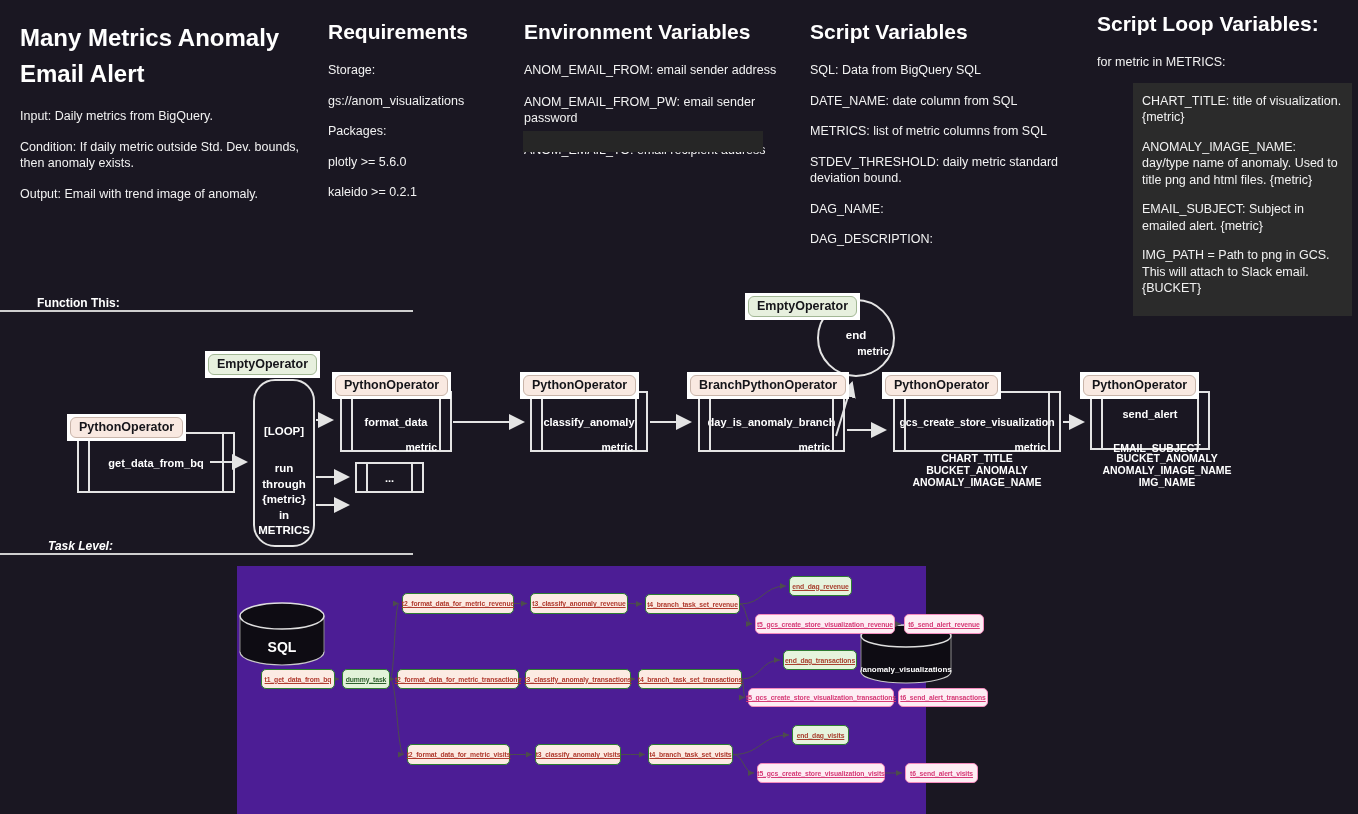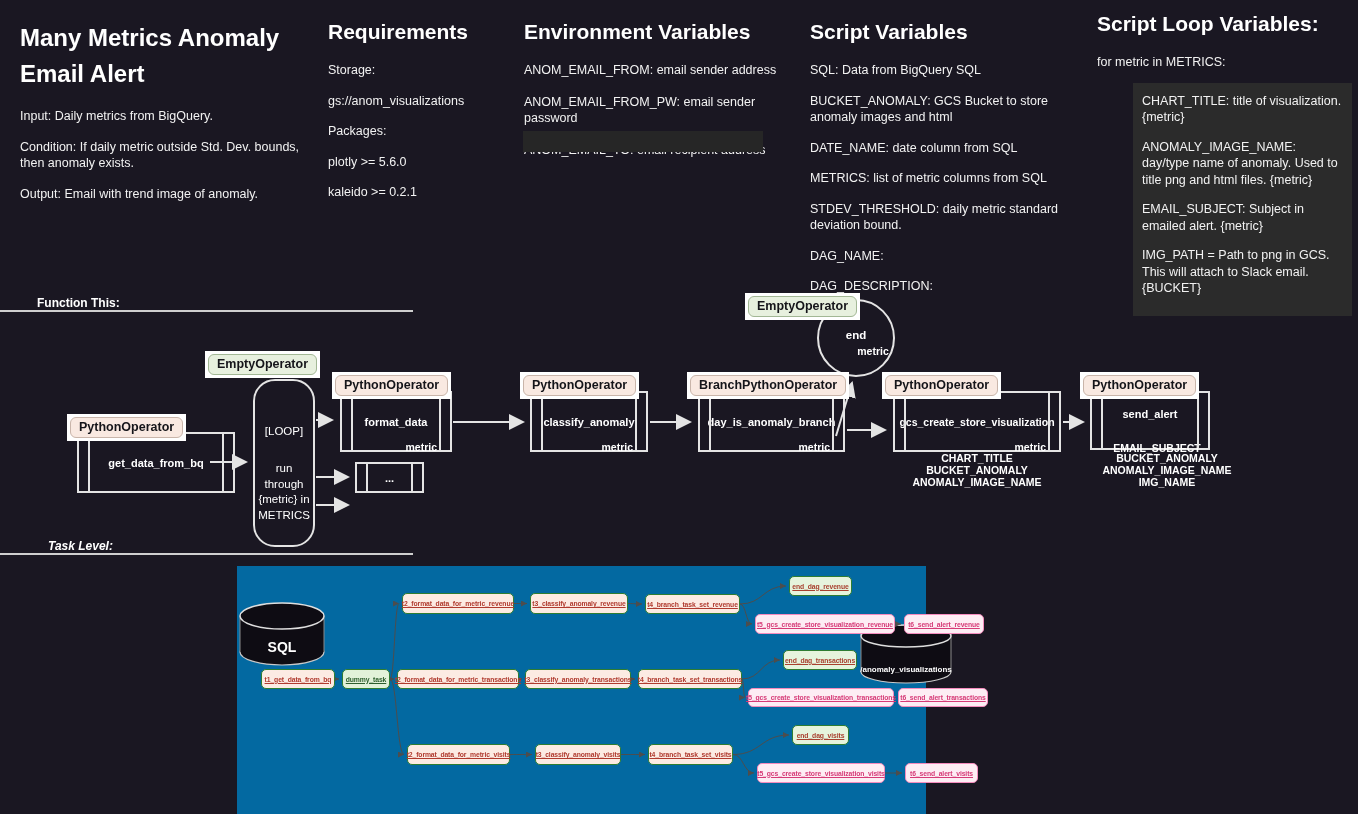--- a/index.html
+++ b/index.html
@@ -36,35 +36,35 @@
     color:#fff; font-size:11px; font-weight:bold; text-align:center;
   }
   .fl-box .lbl { display:flex; align-items:center; justify-content:center; height:100%; padding:0 14px; }
   .fl-box::before, .fl-box::after {
     content:""; position:absolute; top:0; bottom:0; width:2px; background:#e4e4e4;
   }
   .fl-box::before { left:9px; } .fl-box::after { right:9px; }
   .sub-metric { position:absolute; bottom:-3px; right:13px; font-size:10.5px; font-weight:bold; color:#fff; background:transparent; }
   .fl-loop {
     position:absolute; border:2px solid #e4e4e4; border-radius:22px; z-index:4;
-    color:#fff; font-size:11.5px; font-weight:normal; text-align:center; padding-top:44px;
+    color:#fff; font-size:11.5px; font-weight:bold; text-align:center; padding-top:44px;
   }
   .fl-loop .body { margin-top:24px; line-height:1.35; padding:0 3px; }
   .fl-circle {
     position:absolute; border:2px solid #e4e4e4; border-radius:50%; z-index:4;
     color:#fff; font-size:11.5px; font-weight:bold; text-align:center;
   }
   .fl-circle .c-lbl { margin-top:28px; }
   .fl-circle .c-sub { margin-top:4px; margin-left:34px; font-size:10.5px; }
   .below-vars { position:absolute; z-index:4; text-align:center; font-size:10.5px; font-weight:bold; line-height:11.8px; color:#fff; }
   .inner-bottom { position:absolute; bottom:-6px; left:0; right:-14px; font-size:10.5px; font-weight:bold; color:#fff; }
   svg.overlay { position:absolute; left:0; top:0; z-index:3; pointer-events:none; }
 
   
-  #task-panel { position:absolute; left:237px; top:566px; width:689px; height:248px; background:#0369a1; }
+  #task-panel { position:absolute; left:237px; top:566px; width:689px; height:248px; background:#4c1d95; }
   .task-node {
     position:absolute; display:flex; align-items:center; justify-content:center;
     border-radius:5px; border:1.5px solid; font-size:6.8px; font-weight:bold;
     white-space:nowrap; text-decoration:underline; z-index:3; letter-spacing:-0.1px;
   }
   .task-node.tgreen { background:#fcebe3; border-color:#2e7d32; color:#b03a2e; }
   .task-node.dummy  { background:#e2f2d9; border-color:#2e7d32; color:#2d5e2d; }
   .task-node.end    { background:#e6f4dd; border-color:#2e7d32; color:#a8402f; }
   .task-node.pink   { background:#fdedf4; border-color:#f48bbd; color:#d63a77; }
 </style>
@@ -91,21 +91,20 @@
   <h2>Environment Variables</h2>
   <p style="margin-bottom:15px;">ANOM_EMAIL_FROM: email sender address</p>
   <p style="margin-bottom:15px;">ANOM_EMAIL_FROM_PW: email sender password</p>
   <p>ANOM_EMAIL_TO: email recipient address</p>
   <div class="env-highlight"></div>
 </div>
 
 <div class="sec" style="left:810px; top:20px; width:278px;">
   <h2>Script Variables</h2>
   <p>SQL: Data from BigQuery SQL</p>
-  <p>BUCKET_ANOMALY: GCS Bucket to store anomaly images and html</p>
   <p>DATE_NAME: date column from SQL</p>
   <p>METRICS: list of metric columns from SQL</p>
   <p>STDEV_THRESHOLD: daily metric standard deviation bound.</p>
   <p>DAG_NAME:</p>
   <p>DAG_DESCRIPTION:</p>
 </div>
 
 <div class="sec" style="left:1097px; top:12px; width:258px;">
   <h2>Script Loop Variables:</h2>
   <p style="margin-bottom:12px;">for metric in METRICS:</p>

